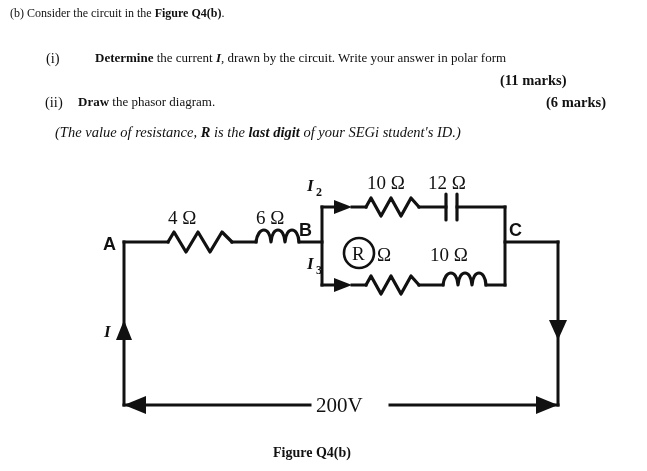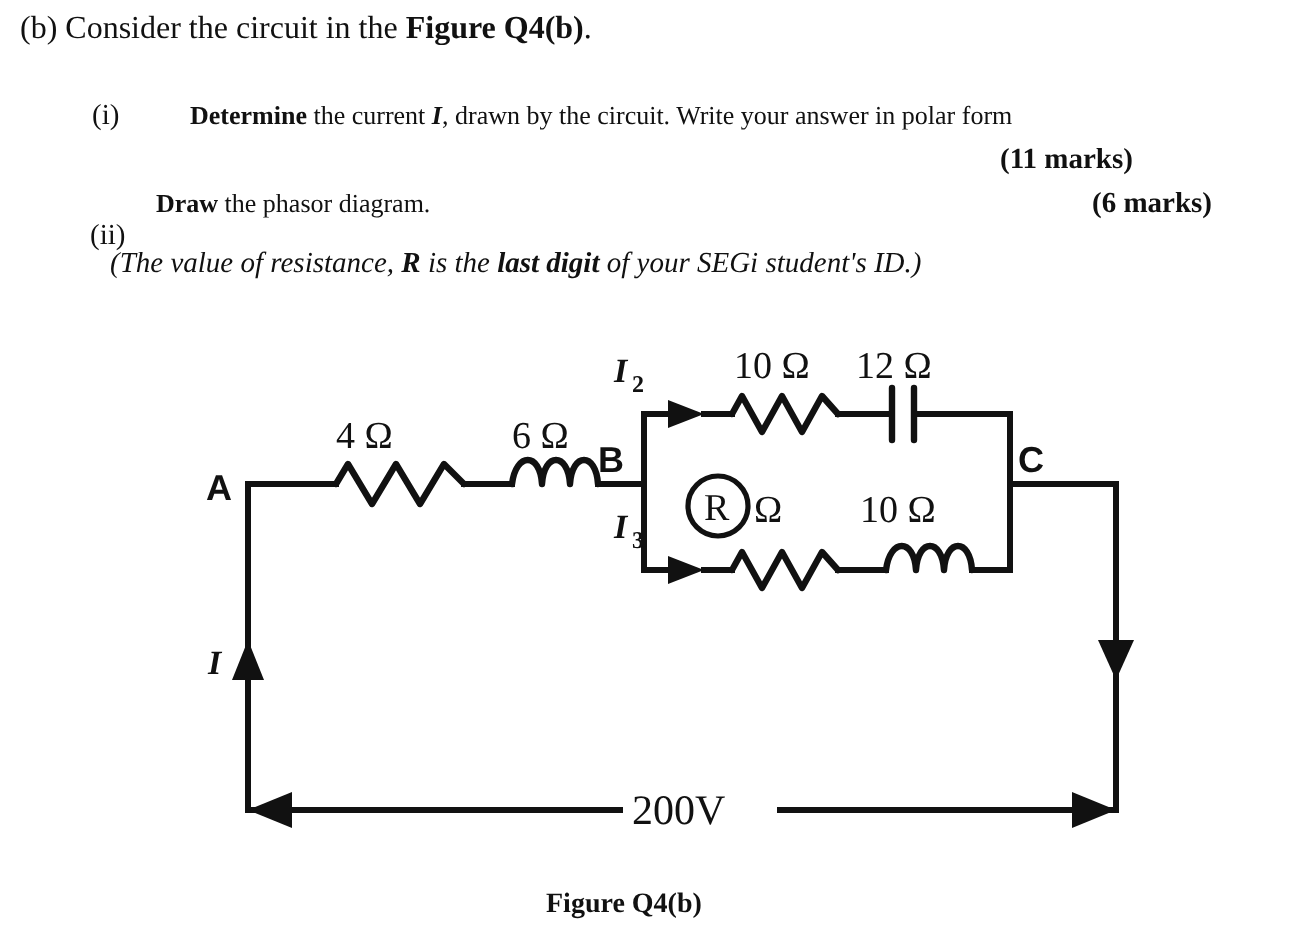--- a/index.html
+++ b/index.html
@@ -14,37 +14,37 @@
     overflow: hidden;
     font-family: "Liberation Serif", "DejaVu Serif", serif;
     color: #111111;
   }
 
   
   .q-intro {
     position: absolute;
     left: 10px;
     top: 6px;
-    font-size: 16px;
+    font-size: 12px;
     white-space: nowrap;
   }
   .q-item {
     position: absolute;
     font-size: 13px;
     white-space: nowrap;
     text-align: right;
   }
   .q-num      { position: absolute; font-size: 14.5px; }
   .q-marks    { position: absolute; font-size: 14.5px; font-weight: bold; white-space: nowrap; }
   .q-note     { position: absolute; font-size: 14.5px; font-style: italic; white-space: nowrap; }
 
   .i1  { left: 46px;  top: 50px;  }
   .t1  { left: 95px;  top: 50px;  }
   .m1  { left: 500px; top: 72px;  }
-  .i2  { left: 45px;  top: 110px;  }
+  .i2  { left: 45px;  top: 94px;  }
   .t2  { left: 78px;  top: 94px;  }
   .m2  { left: 546px; top: 94px;  }
   .note{ left: 31px;  top: 124px; margin-left: 24px; }
 
   b, .bold { font-weight: bold; }
   .bi { font-weight: bold; font-style: italic; }
 
   
   #circuit-figure {
     position: absolute;

